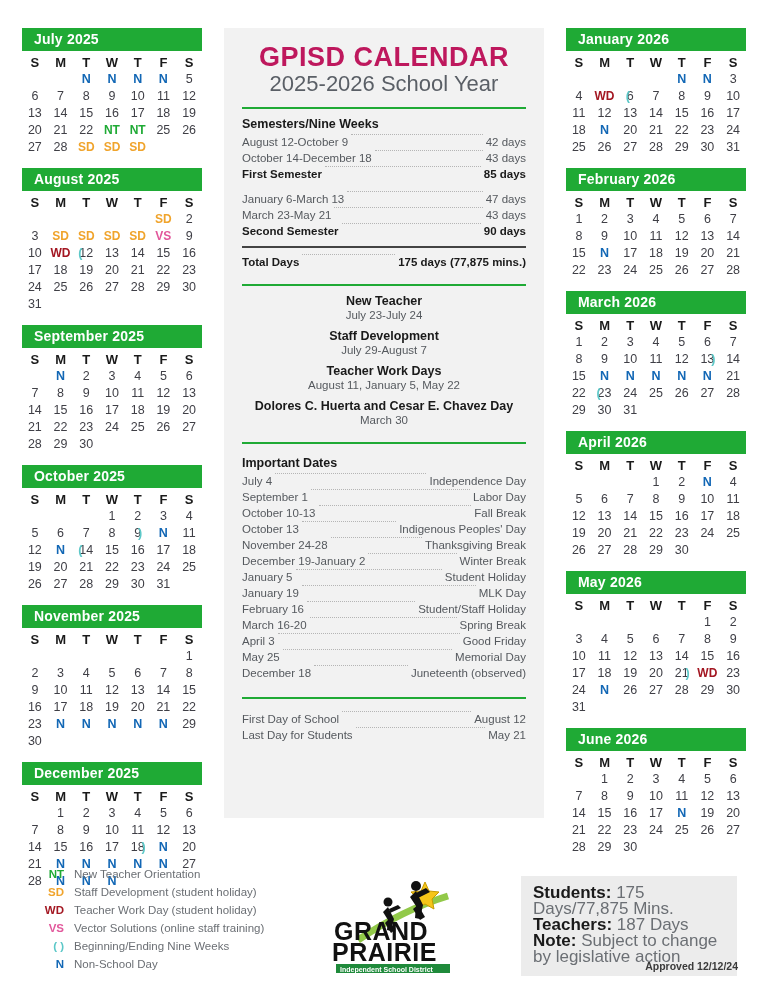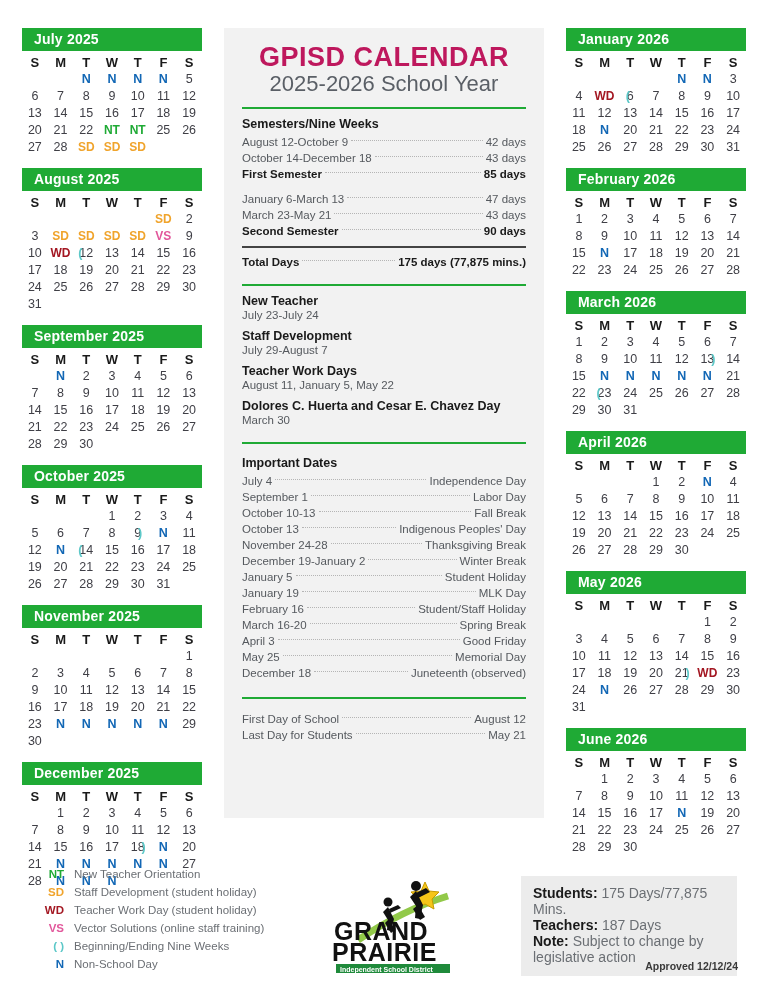--- a/index.html
+++ b/index.html
@@ -67,35 +67,35 @@
   .cal-head .t2 {
     color: #5a5f66; font-size: 22px; font-weight: normal; margin-top: -2px;
   }
   .rule { height: 2px; background: #1faa35; margin: 10px 0 8px 0; }
   .rule-dark { height: 2px; background: #444; margin: 7px 0 6px 0; }
   .sec-title {
     text-align: left; font-weight: bold; font-size: 12.5px;
     color: #1a1a1a; margin-bottom: 3px;
   }
   .dot-row {
-    display: flex; align-items: center;
+    display: flex; align-items: flex-start;
     font-size: 11.5px; color: #55595e; line-height: 16px;
   }
   .dot-row .lbl { white-space: nowrap; }
   .dot-row .fill {
     flex: 1 1 auto;
     border-bottom: 1.5px dotted #b5b5b5;
     margin: 0 3px 3px 3px;
     min-width: 8px;
   }
   .dot-row .val { white-space: nowrap; }
   .dot-row.bold { font-weight: bold; color: #1a1a1a; }
   .spacer8 { height: 9px; }
 
-  .block-center { text-align: left; }
+  .block-center { text-align: center; }
   .block-center .hd { font-weight: bold; font-size: 12.5px; color: #1a1a1a; margin-top: 8px; }
   .block-center .sb { font-size: 11.5px; color: #55595e; margin-top: 1px; }
 
   
   .legend {
     position: absolute; left: 30px; top: 868px;
     font-size: 11.5px; color: #6b6f74;
   }
   .legend-row { display: flex; align-items: baseline; height: 18px; }
   .legend-key {
@@ -111,21 +111,21 @@
 
   
   .logo { position: absolute; left: 330px; top: 862px; width: 130px; height: 112px; }
   .logo svg { display: block; }
 
   
   .info-box {
     position: absolute; left: 521px; top: 876px;
     width: 216px; background: #ececec;
     padding: 9px 12px 11px 12px;
-    font-size: 14px; color: #6b6f74; line-height: 16px;
+    font-size: 17px; color: #6b6f74; line-height: 16px;
   }
   .info-box b { color: #1a1a1a; }
   .approved {
     position: absolute; right: 30px; top: 960px;
     font-size: 10.5px; font-weight: bold; color: #3a3a3a;
   }
 </style>
 </head>
 <body>
 

